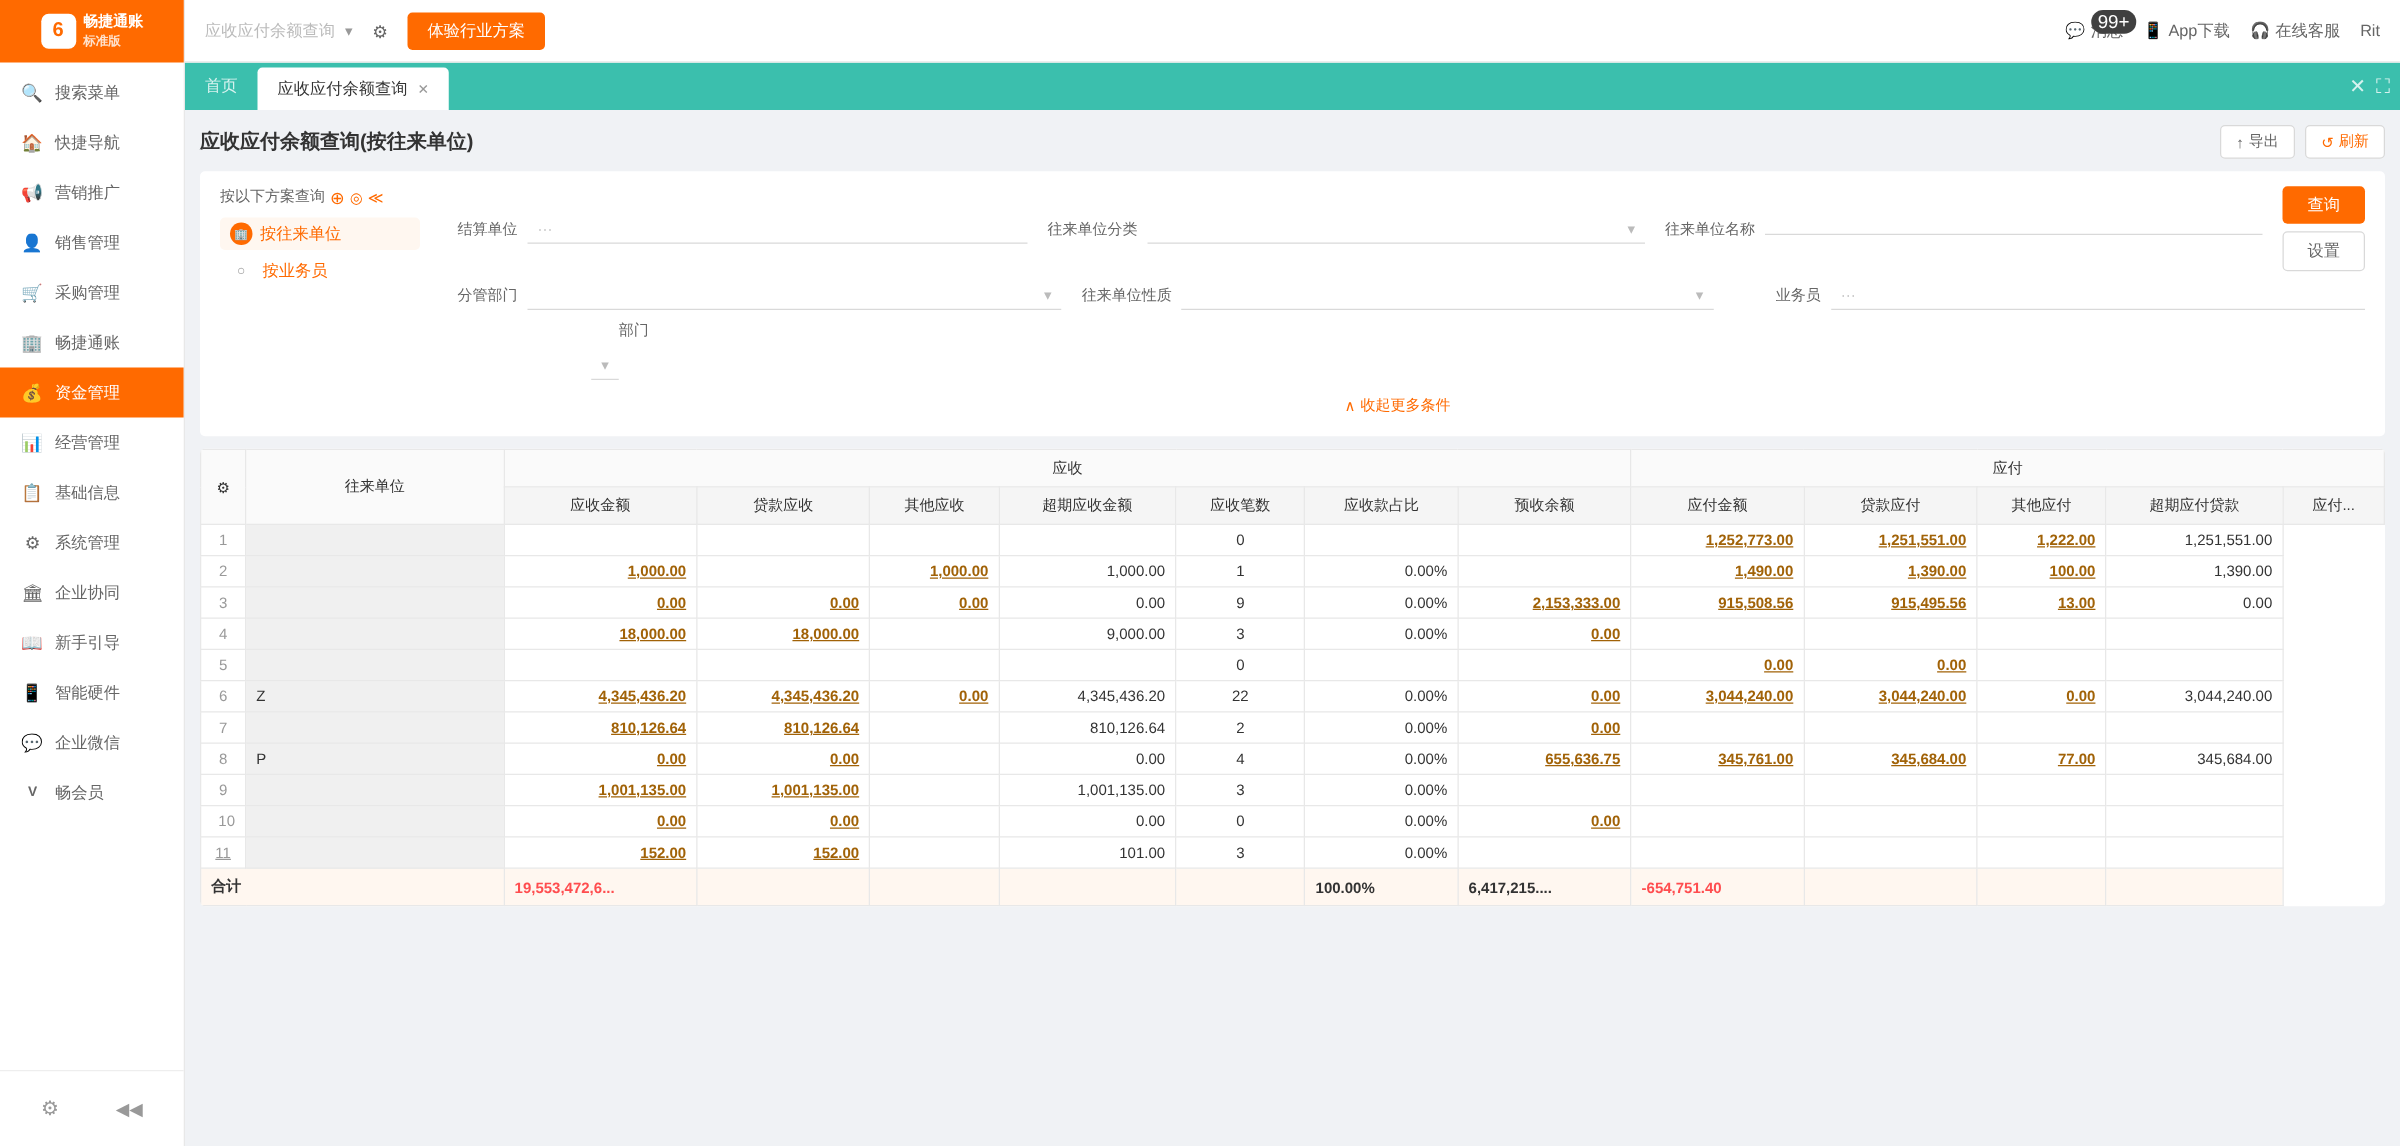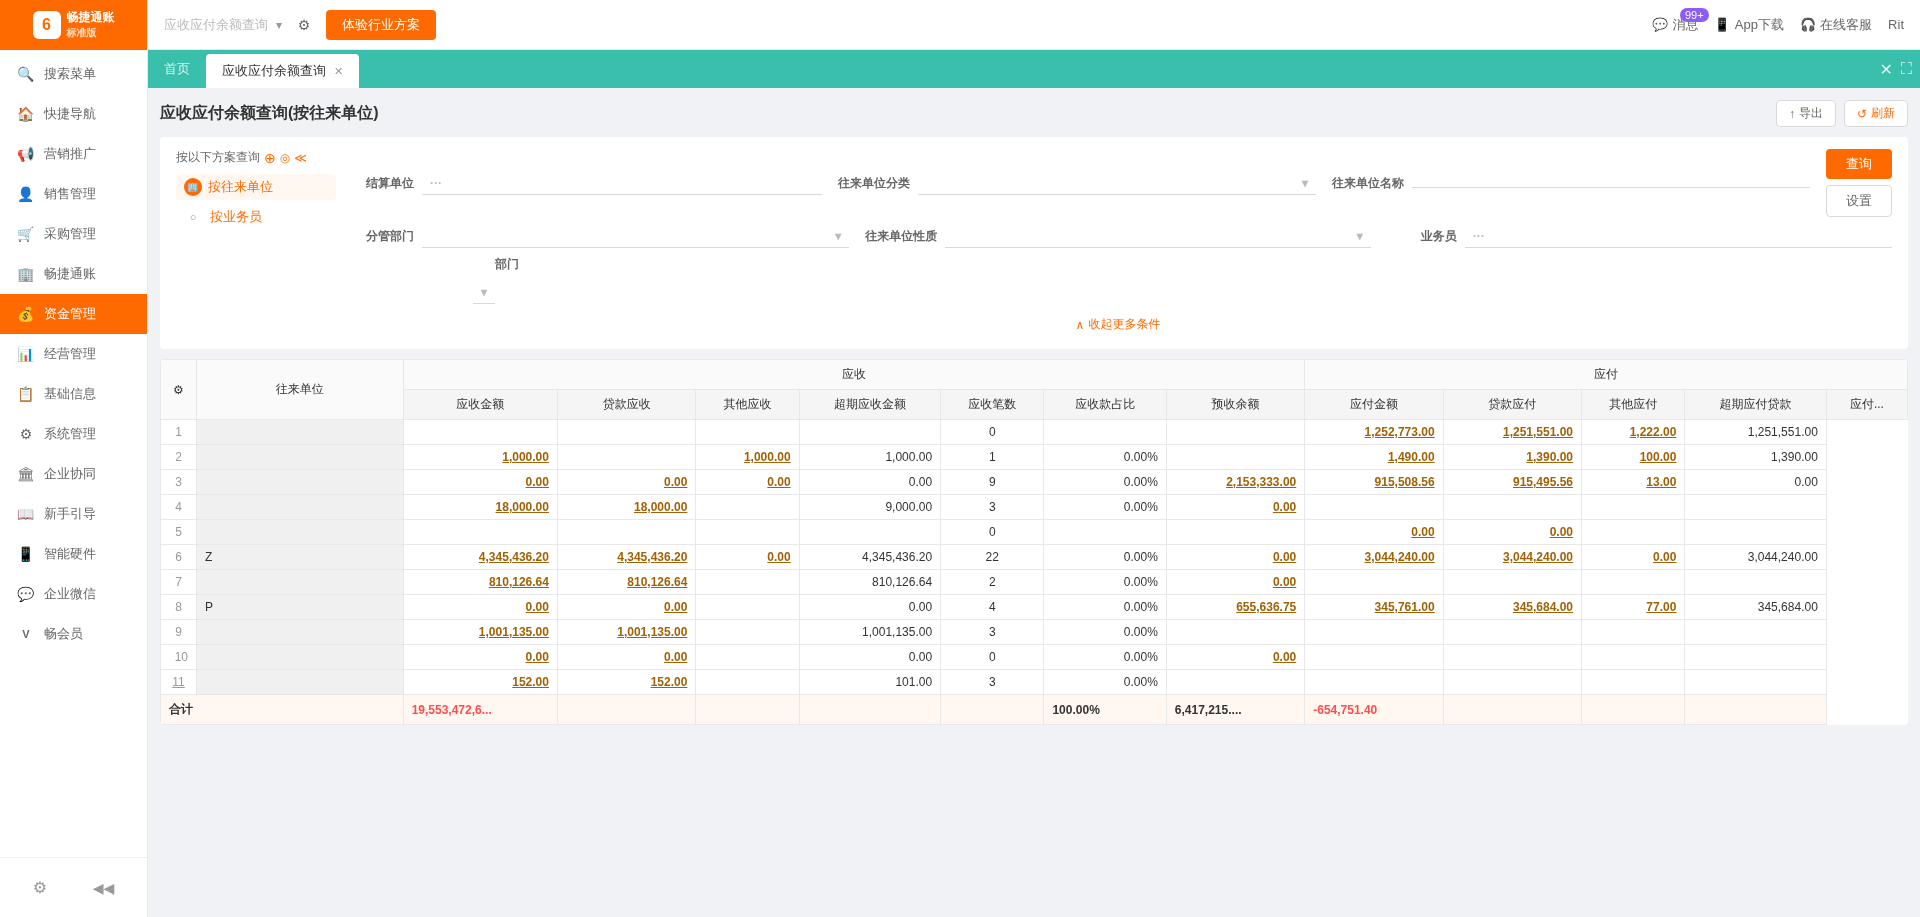--- a/index.html
+++ b/index.html
@@ -36,21 +36,21 @@
       background: #fff; border-bottom: 1px solid #e8e8e8; display: flex; align-items: center;
       padding: 0 16px; z-index: 99; justify-content: space-between;
     }
     .header-left { display: flex; align-items: center; gap: 8px; }
     .header-breadcrumb { font-size: 13px; color: #999; }
     .header-chevron { color: #999; font-size: 12px; cursor: pointer; }
     .header-gear { width: 28px; height: 28px; display: flex; align-items: center; justify-content: center; cursor: pointer; color: #666; font-size: 14px; }
     .header-promo { background: #ff6a00; color: #fff; border: none; border-radius: 4px; padding: 6px 16px; font-size: 13px; cursor: pointer; }
     .header-right { display: flex; align-items: center; gap: 16px; }
     .header-action { display: flex; align-items: center; gap: 4px; cursor: pointer; color: #666; font-size: 13px; position: relative; }
-    .badge { background: #8b5cf6; color: #fff; border-radius: 10px; padding: 1px 5px; font-size: 11px; position: absolute; top: -8px; right: -10px; }
+    .badge { background: #404040; color: #fff; border-radius: 10px; padding: 1px 5px; font-size: 15px; position: absolute; top: -8px; right: -10px; }
     .user-info { font-size: 13px; color: #666; }
 
     
     .tabbar {
       position: fixed; left: 148px; top: 50px; right: 0; height: 38px;
       background: #3bbfad; display: flex; align-items: center; padding: 0 0 0 0;
       z-index: 98;
     }
     .tab {
       height: 38px; display: flex; align-items: center; padding: 0 16px;
@@ -85,21 +85,21 @@
     .filter-label .add-btn { color: #ff6a00; cursor: pointer; font-size: 14px; }
     .filter-scheme-item {
       display: flex; align-items: center; gap: 6px; padding: 4px 8px;
       border-radius: 4px; cursor: pointer; font-size: 13px; color: #ff6a00;
     }
     .filter-scheme-item.active { background: #fff7f0; }
     .filter-scheme-item .scheme-icon { width: 18px; height: 18px; background: #ff6a00; border-radius: 50%; display: flex; align-items: center; justify-content: center; }
     .filter-scheme-item .scheme-icon span { color: #fff; font-size: 10px; }
     .filter-right { flex: 1; display: flex; flex-direction: column; gap: 8px; }
     .filter-row { display: flex; gap: 16px; align-items: center; }
-    .filter-field { display: flex; align-items: center; gap: 8px; flex: 1; font-weight: bold; }
+    .filter-field { display: flex; align-items: center; gap: 8px; flex: 1; }
     .filter-field-label { color: #666; font-size: 12px; white-space: nowrap; min-width: 70px; text-align: right; }
     .filter-input {
       flex: 1; border: none; border-bottom: 1px solid #d9d9d9; padding: 4px 8px;
       font-size: 12px; outline: none; color: #333; background: transparent;
       display: flex; align-items: center; justify-content: space-between;
     }
     .collapse-btn {
       text-align: center; padding: 4px; cursor: pointer; color: #ff6a00;
       font-size: 12px; display: flex; align-items: center; justify-content: center; gap: 4px;
     }

